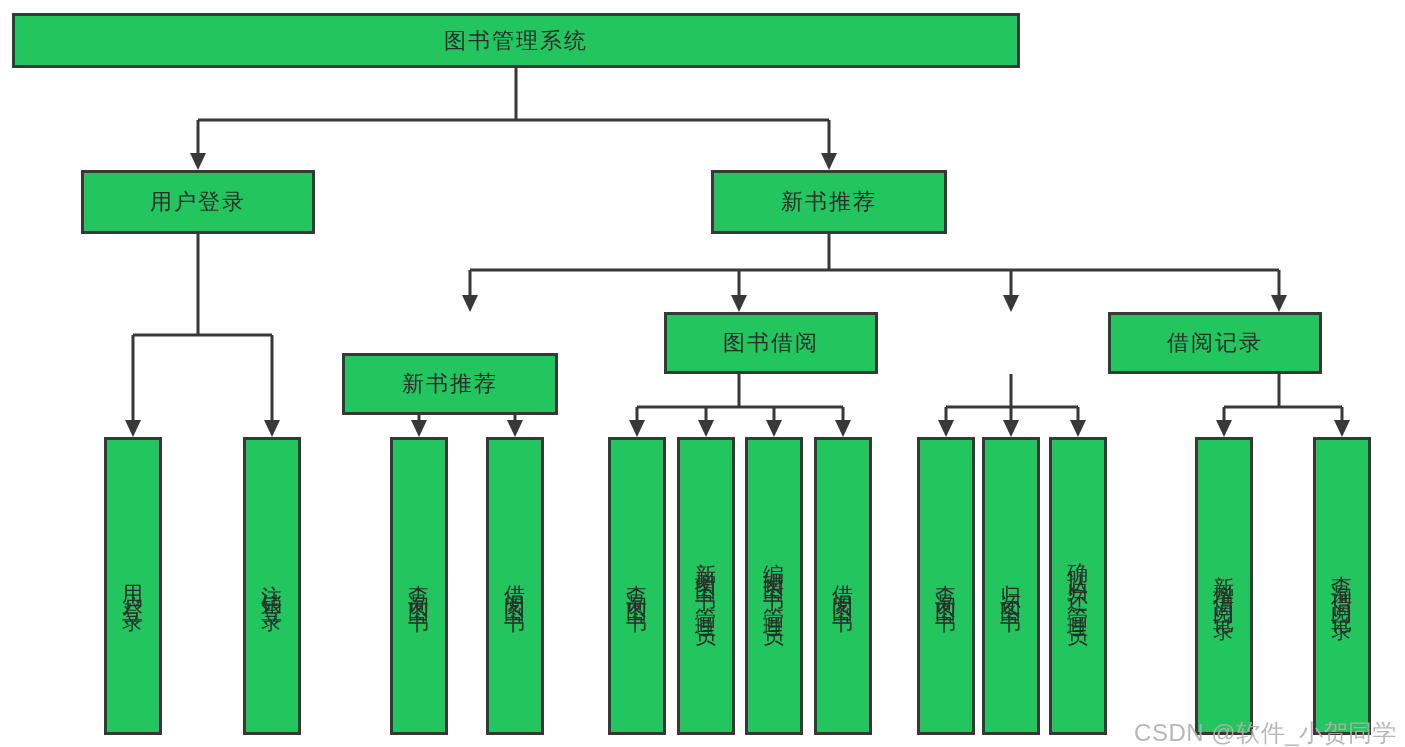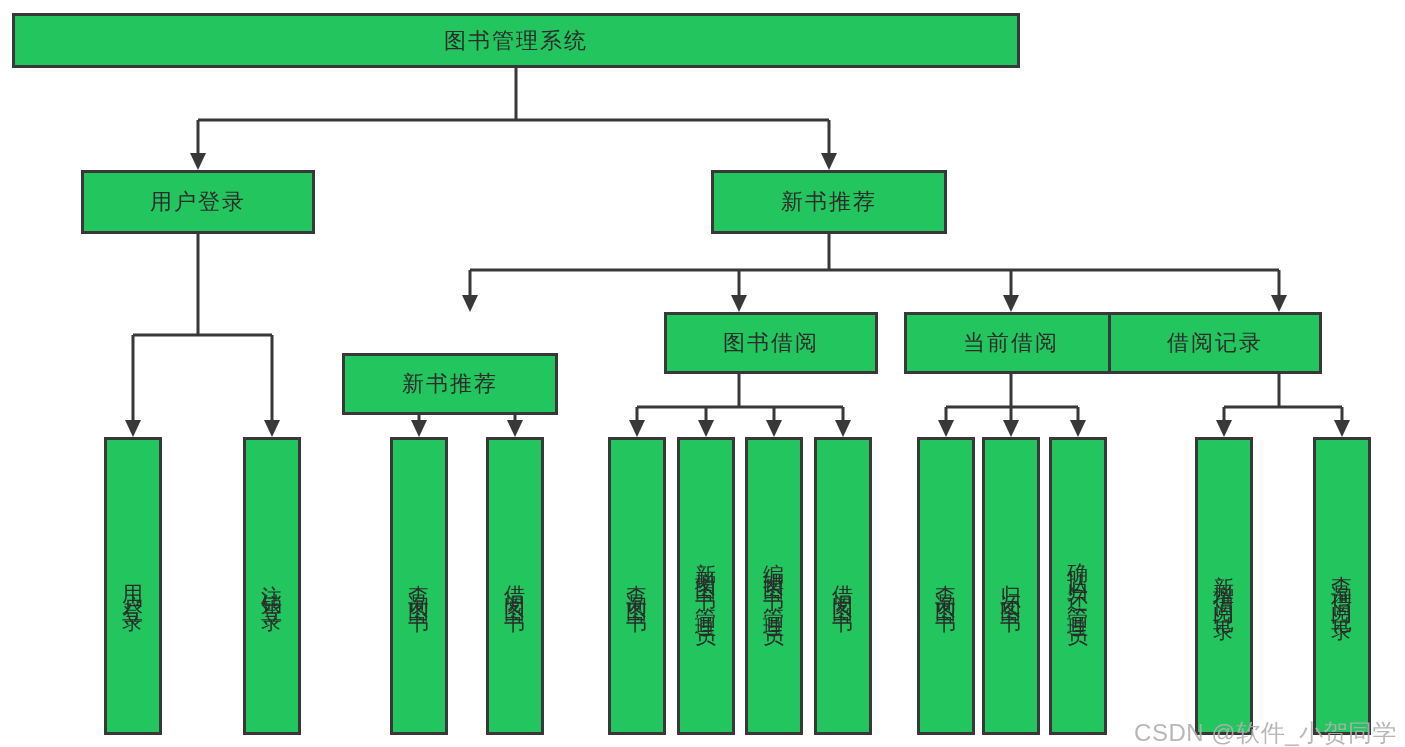--- a/index.html
+++ b/index.html
@@ -137,21 +137,20 @@
     <polygon points="1334,420 1350,420 1342,437"></polygon>
   </svg>
 
   <div class="node hbox n-root">图书管理系统</div>
 
   <div class="node hbox n-login">用户登录</div>
   <div class="node hbox n-mgmt">新书推荐</div>
 
   <div class="node hbox n-l3 n-newrec">新书推荐</div>
   <div class="node hbox n-l3 n-borrow">图书借阅</div>
-  <div class="node hbox n-l3 n-curr">当前借阅</div>
   <div class="node hbox n-l3 n-record">借阅记录</div>
 
   <div class="node vbox lf-1">用户登录</div>
   <div class="node vbox lf-2">注销登录</div>
 
   <div class="node vbox lf-3">查询图书</div>
   <div class="node vbox lf-4">借阅图书</div>
 
   <div class="node vbox lf-5">查询图书</div>
   <div class="node vbox lf-6">新增图书（管理员）</div>

